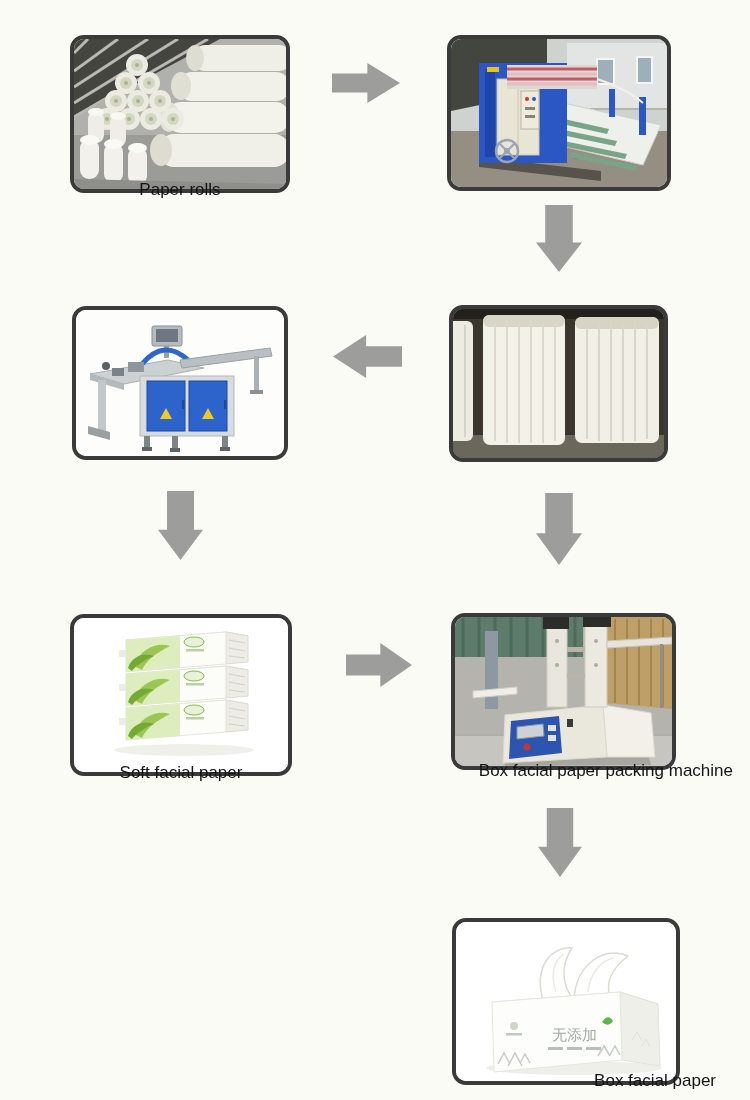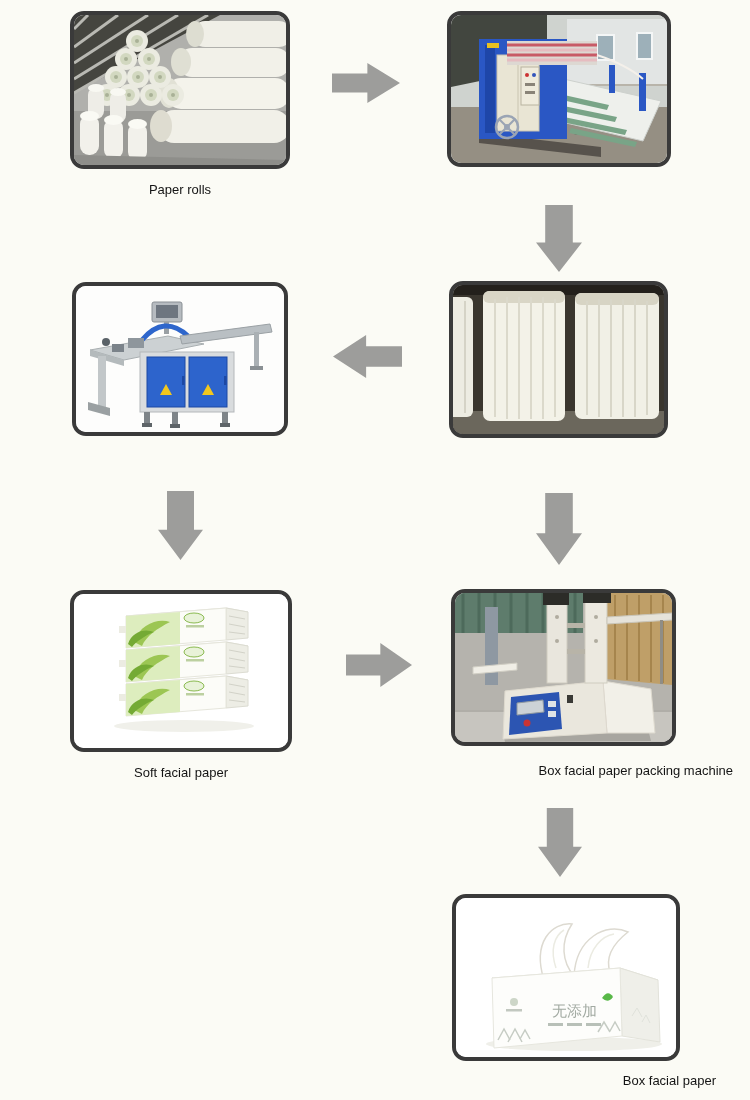--- a/index.html
+++ b/index.html
@@ -1,21 +1,21 @@
 <!DOCTYPE html>
 <html><head>
 <meta charset="utf-8">
 <style>
   * { margin:0; padding:0; box-sizing:border-box; }
   html,body { width:750px; }
   body { font-family:"Liberation Sans", sans-serif; background:#fbfbf5; }
   .canvas { position:relative; width:750px; height:1100px; background:#fbfbf5; overflow:hidden; }
-  .photo { position:absolute; border:4px solid #3a3a3a; border-radius:14px; overflow:hidden; background:#ffffff; }
+  .photo { position:absolute; border:4px solid #3a3a3a; border-radius:14px; overflow:hidden; background:#ffffff;margin-top:24px; }
   .photo svg { display:block; width:100%; height:100%; }
-  .node-label { position:absolute; text-align:center; font-size:13px; line-height:20px; color:#141414; }
+  .node-label { position:absolute; text-align:center; font-size:17px; line-height:20px; color:#141414; }
   .arrow { position:absolute; background:#9d9d9b; }
   .arrow.right { clip-path: polygon(0 26%, 52% 26%, 52% 0, 100% 50%, 52% 100%, 52% 74%, 0 74%); }
   .arrow.left  { clip-path: polygon(100% 26%, 48% 26%, 48% 0, 0 50%, 48% 100%, 48% 74%, 100% 74%); }
   .arrow.down  { clip-path: polygon(20% 0, 80% 0, 80% 56%, 100% 56%, 50% 100%, 0 56%, 20% 56%); }
 </style>
 </head>
 <body>
 
 <div class="canvas">
 

